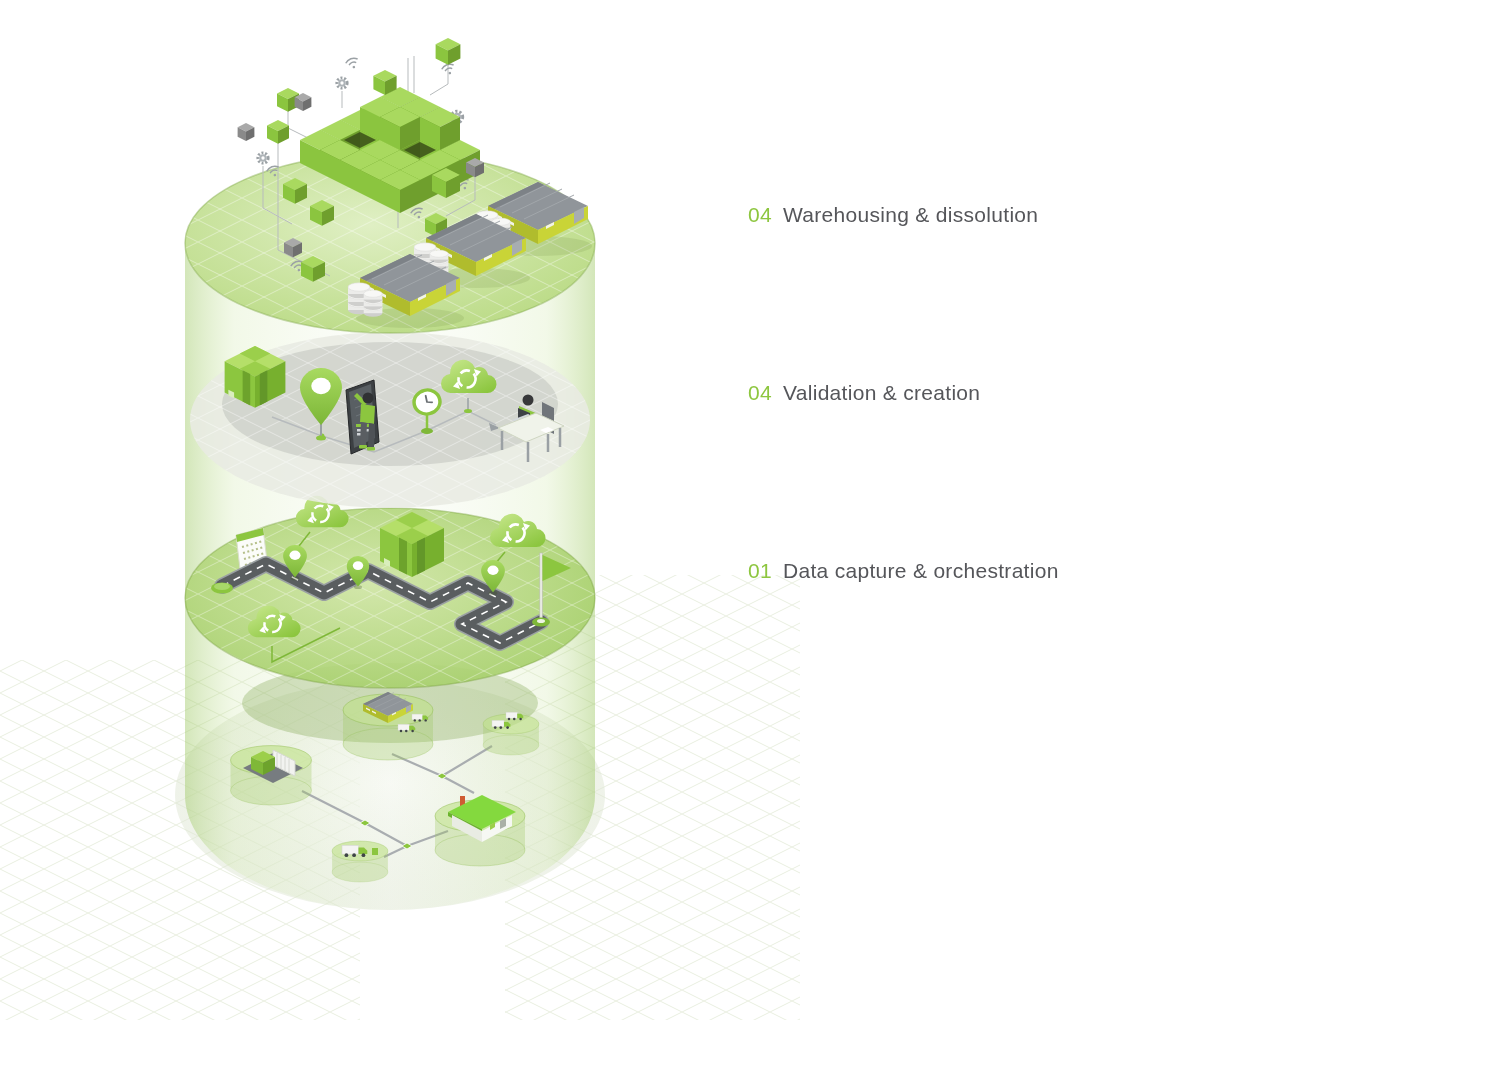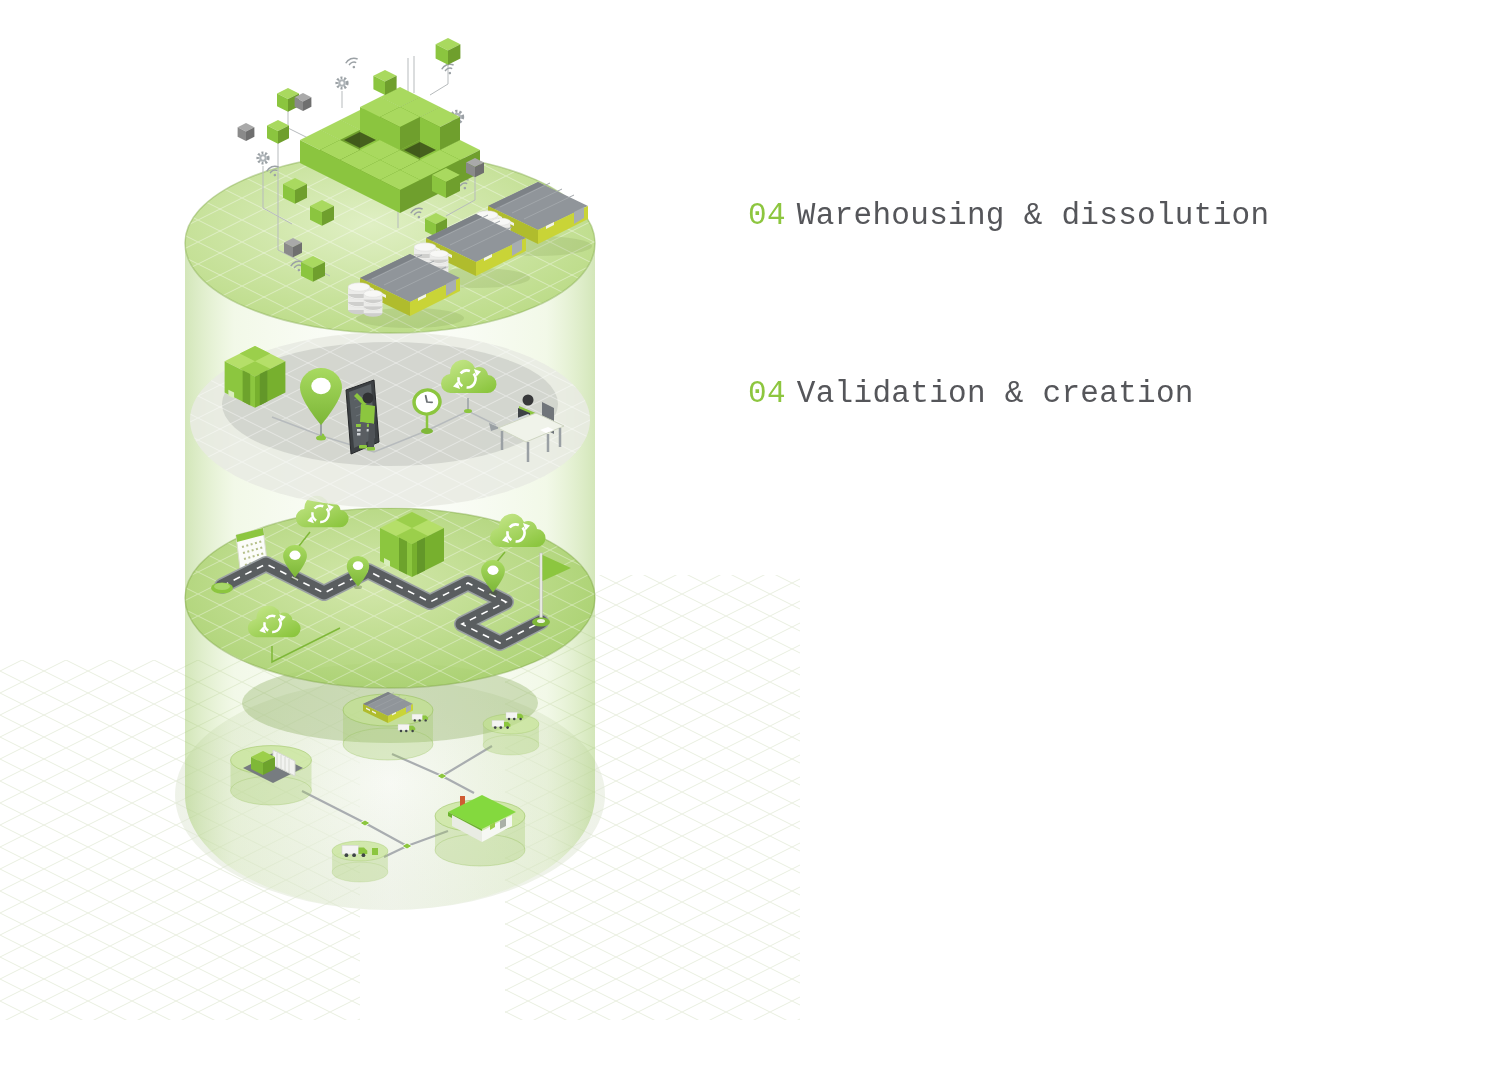--- a/index.html
+++ b/index.html
@@ -4,21 +4,21 @@
 <style>
   html,body{margin:0;padding:0;background:#fff;}
   .canvas{
     position:relative;width:1500px;height:1080px;background:#ffffff;
     font-family:"Liberation Sans",sans-serif;overflow:hidden;
   }
   .illustration{position:absolute;left:0;top:0;pointer-events:none;}
   .steps{position:absolute;left:0;top:0;width:100%;height:100%;}
   .step{
     position:absolute;left:748px;transform:translateY(-50%);
-    white-space:nowrap;font-size:31px;letter-spacing:.3px;color:#55565a;font-family:Liberation Mono, monospace;
+    white-space:nowrap;font-size:21px;letter-spacing:.3px;color:#55565a;
   }
   .step .num{color:#8dc63f;margin-right:11px;}
   .step:nth-child(1){top:215px}
   .step:nth-child(2){top:393px}
   .step:nth-child(3){top:571px}
   .step:nth-child(4){top:749px}
 </style>
 </head>
 <body>
 
@@ -414,14 +414,17 @@
     </g>
   </svg>
 
   <div class="steps">
     <div class="step">
       <span class="num">04</span><span class="txt">Warehousing &amp; dissolution</span>
     </div>
     <div class="step">
       <span class="num">04</span><span class="txt">Validation &amp; creation</span>
     </div>
+    <div class="step">
+      <span class="num">01</span><span class="txt">Data capture &amp; orchestration</span>
+    </div>
   </div>
 </div>
 
 </body></html>

